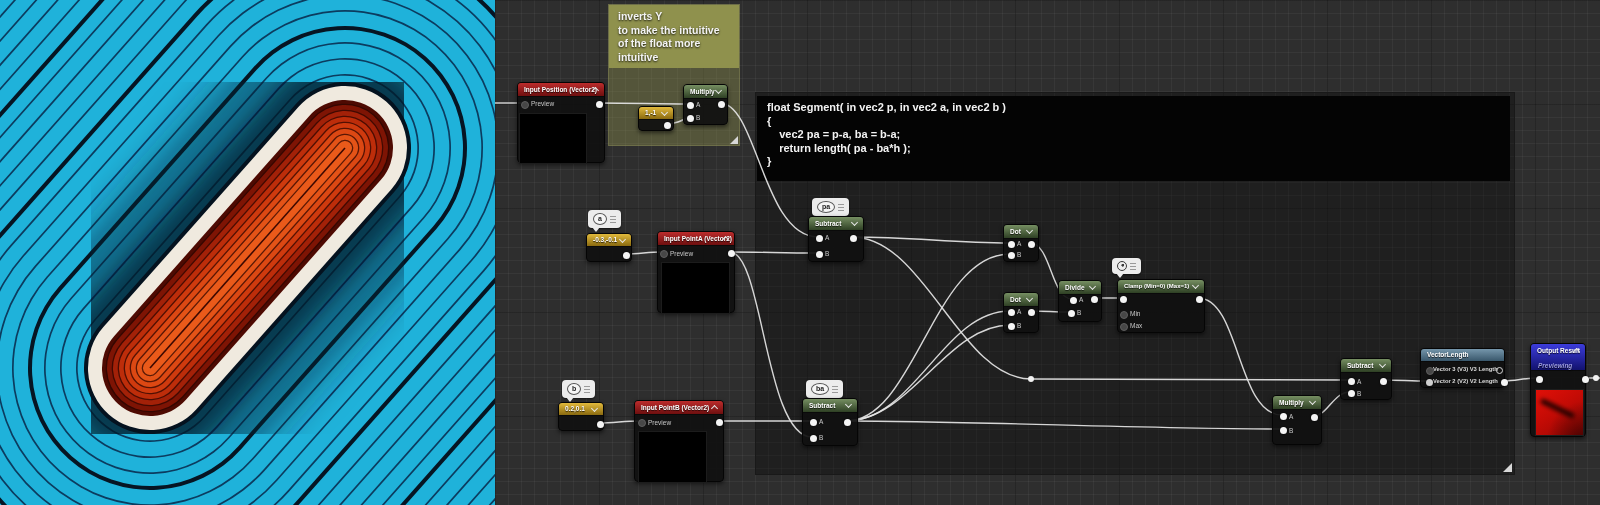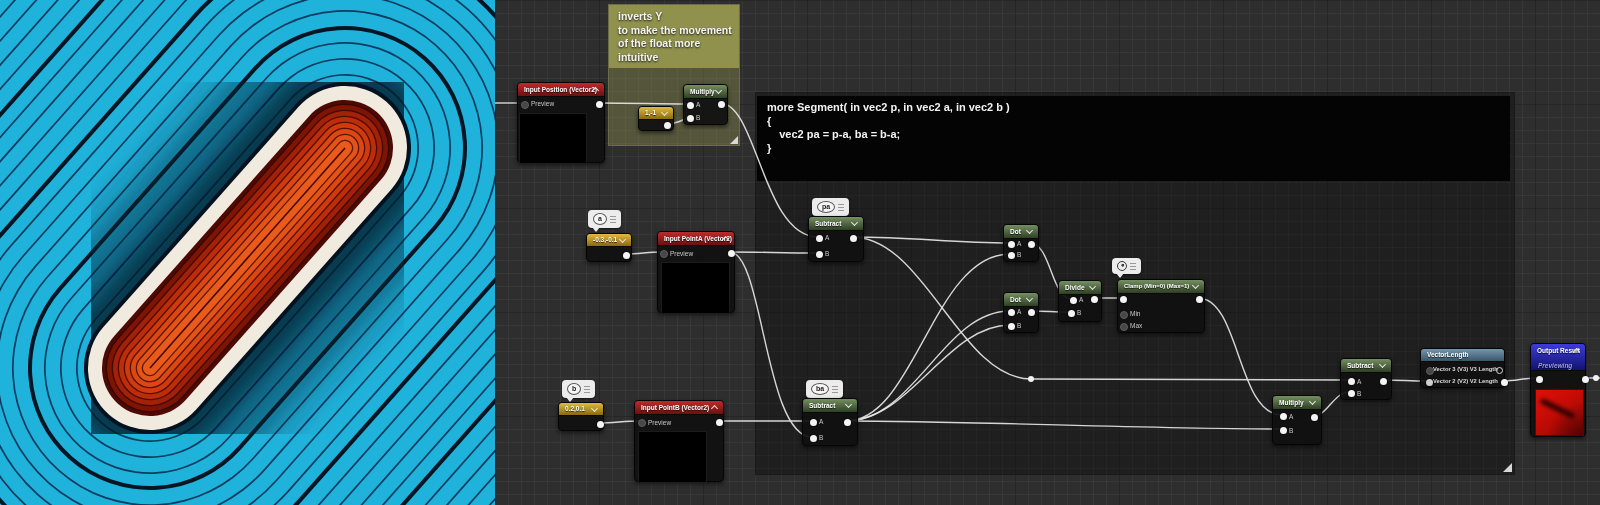--- a/index.html
+++ b/index.html
@@ -185,30 +185,31 @@
       </svg>
   </div>
 
   <div id="graph">
 
     <div class="panel">
       <span class="resize"></span>
     </div>
 
     <div class="codebox">
-      <div>more Segment( in vec2 p, in vec2 a, in vec2 b )</div>
+      <div>float Segment( in vec2 p, in vec2 a, in vec2 b )</div>
       <div>{</div>
       <div>    vec2 pa = p-a, ba = b-a;</div>
+      <div>    return length( pa - ba*h );</div>
       <div>}</div>
     </div>
 
     <div class="comment">
       <div class="comment-head">
         <div>inverts Y</div>
-        <div>to make the movement</div>
+        <div>to make the intuitive</div>
         <div>of the float more</div>
         <div>intuitive</div>
       </div>
       <div class="comment-body"></div>
       <span class="resize"></span>
     </div>
 
     <svg id="wires" viewBox="0 0 1105 505">
       <path d="M0,103 L28,103"></path>
       <path d="M103,103 C140,103 160,104 194,104"></path>

